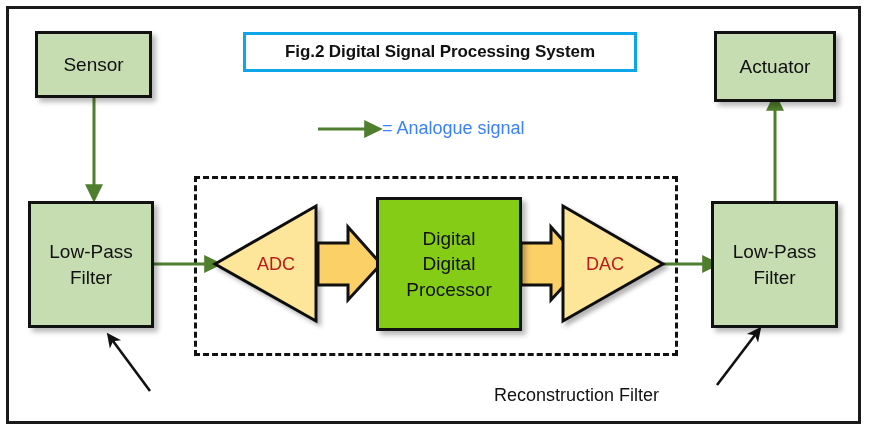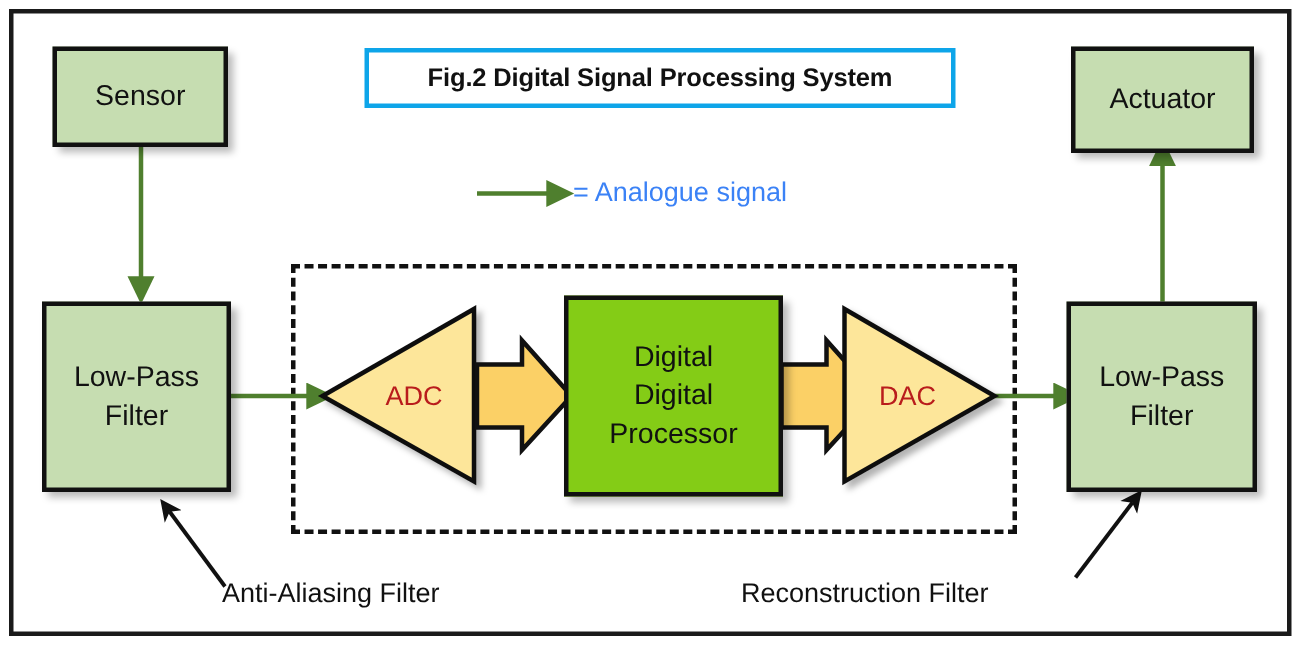--- a/index.html
+++ b/index.html
@@ -159,17 +159,16 @@
 
   <div class="node-box green-box" style="left:711px; top:201px; width:127px; height:127px;">
     <span>Low-Pass</span>
     <span>Filter</span>
   </div>
 
   <div class="node-box green-box" style="left:714px; top:31px; width:122px; height:71px;">
     <span>Actuator</span>
   </div>
 
-  <div class="annot-text" style="left:148px; top:385px;">Anti-Aliasing Filter</div>
 
   <div class="annot-text" style="left:494px; top:385px;">Reconstruction Filter</div>
 
 </div>
 
 </body></html>

